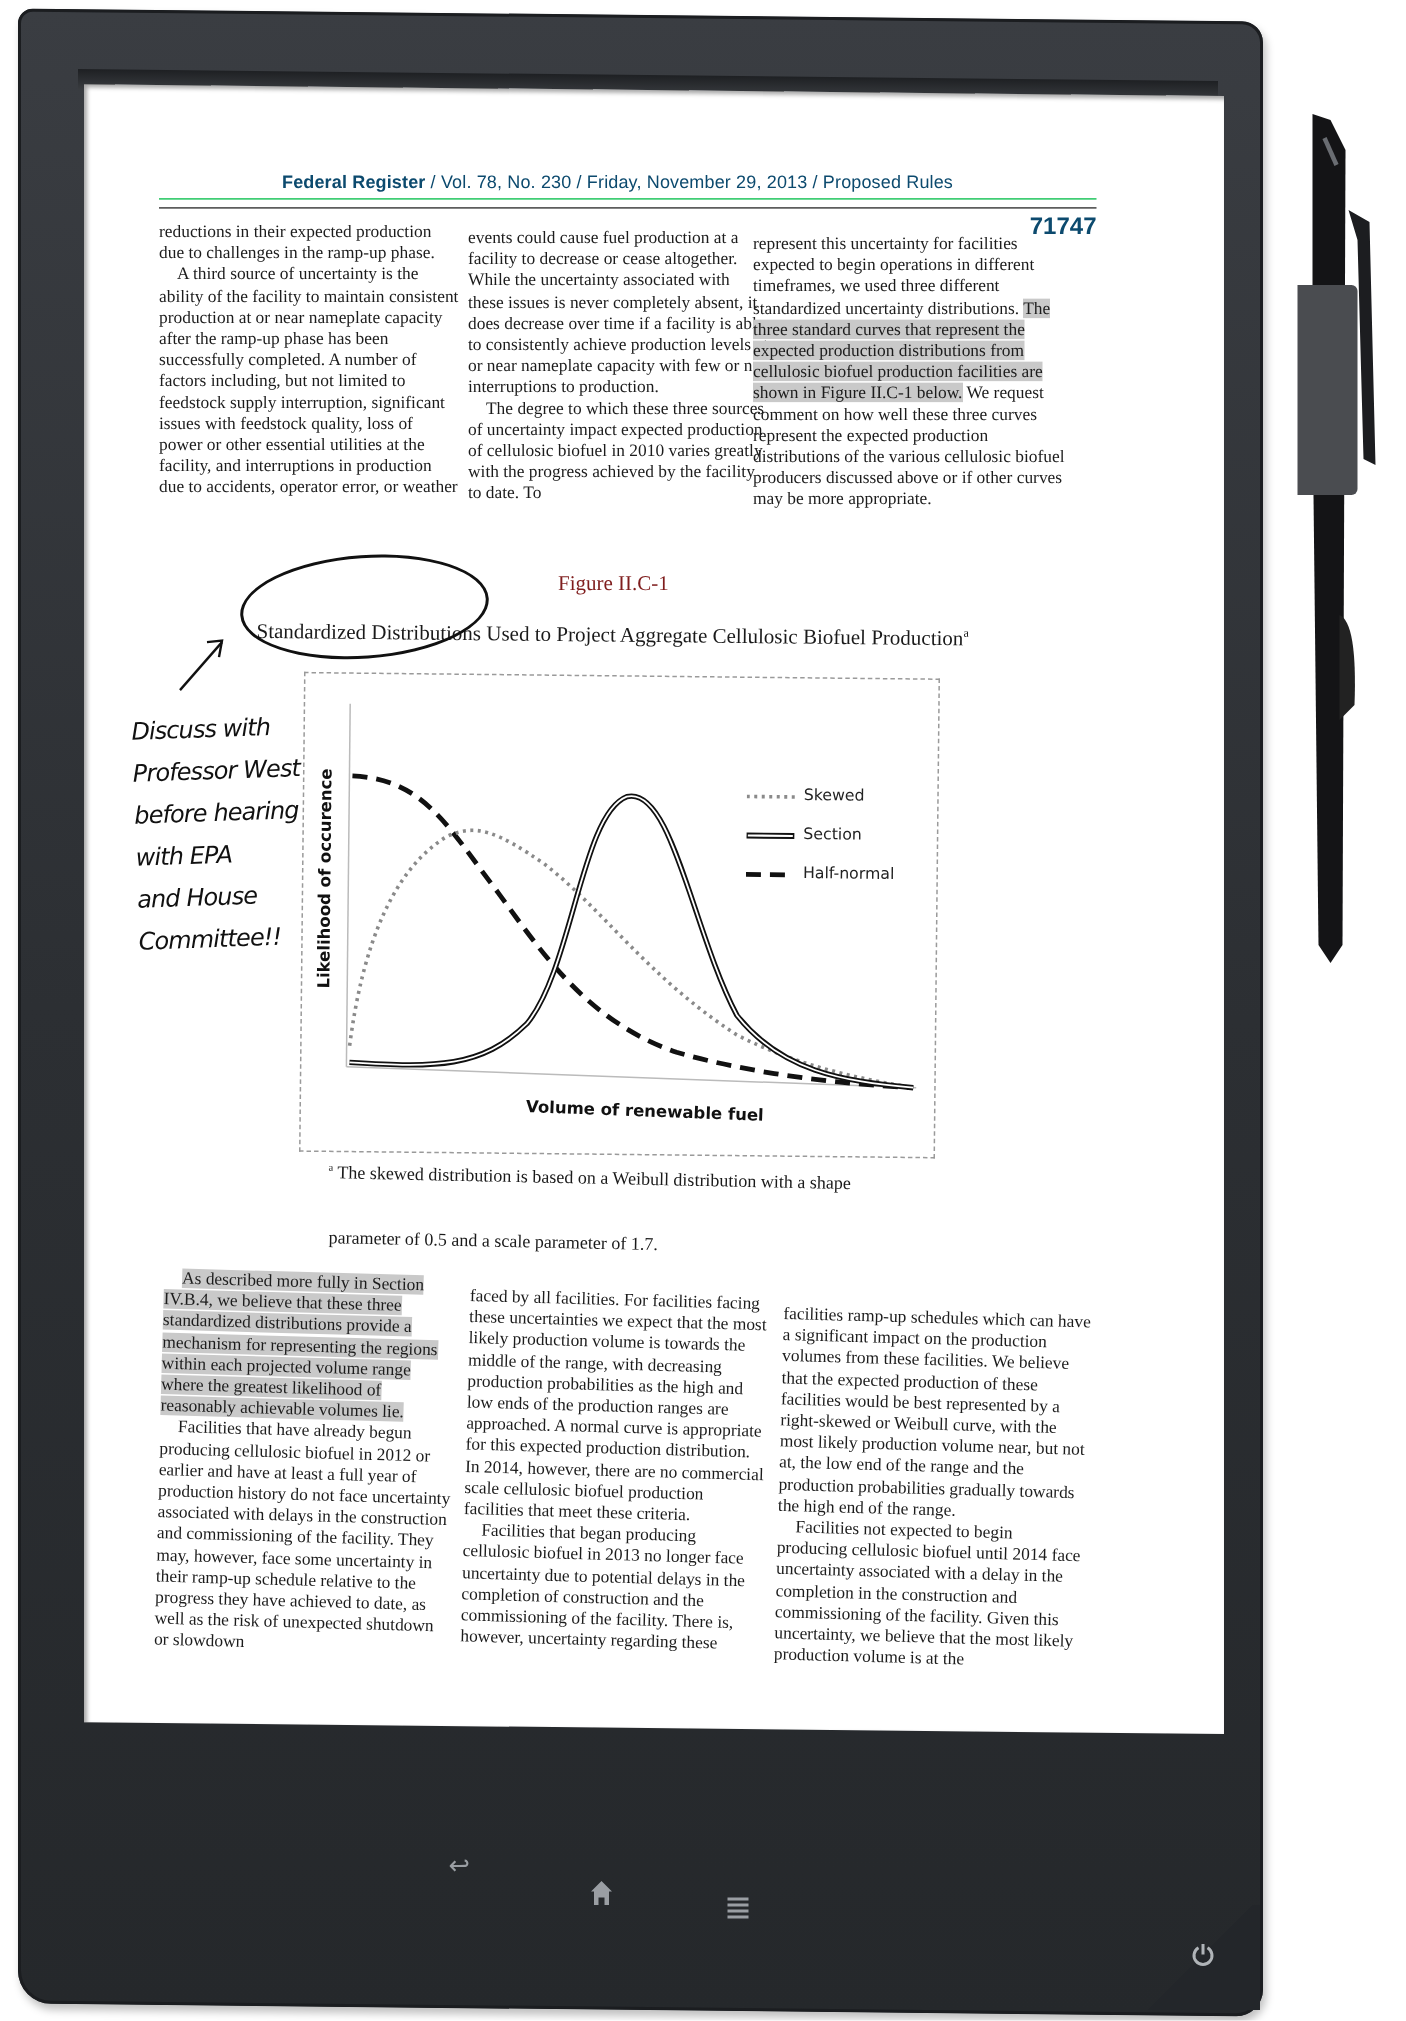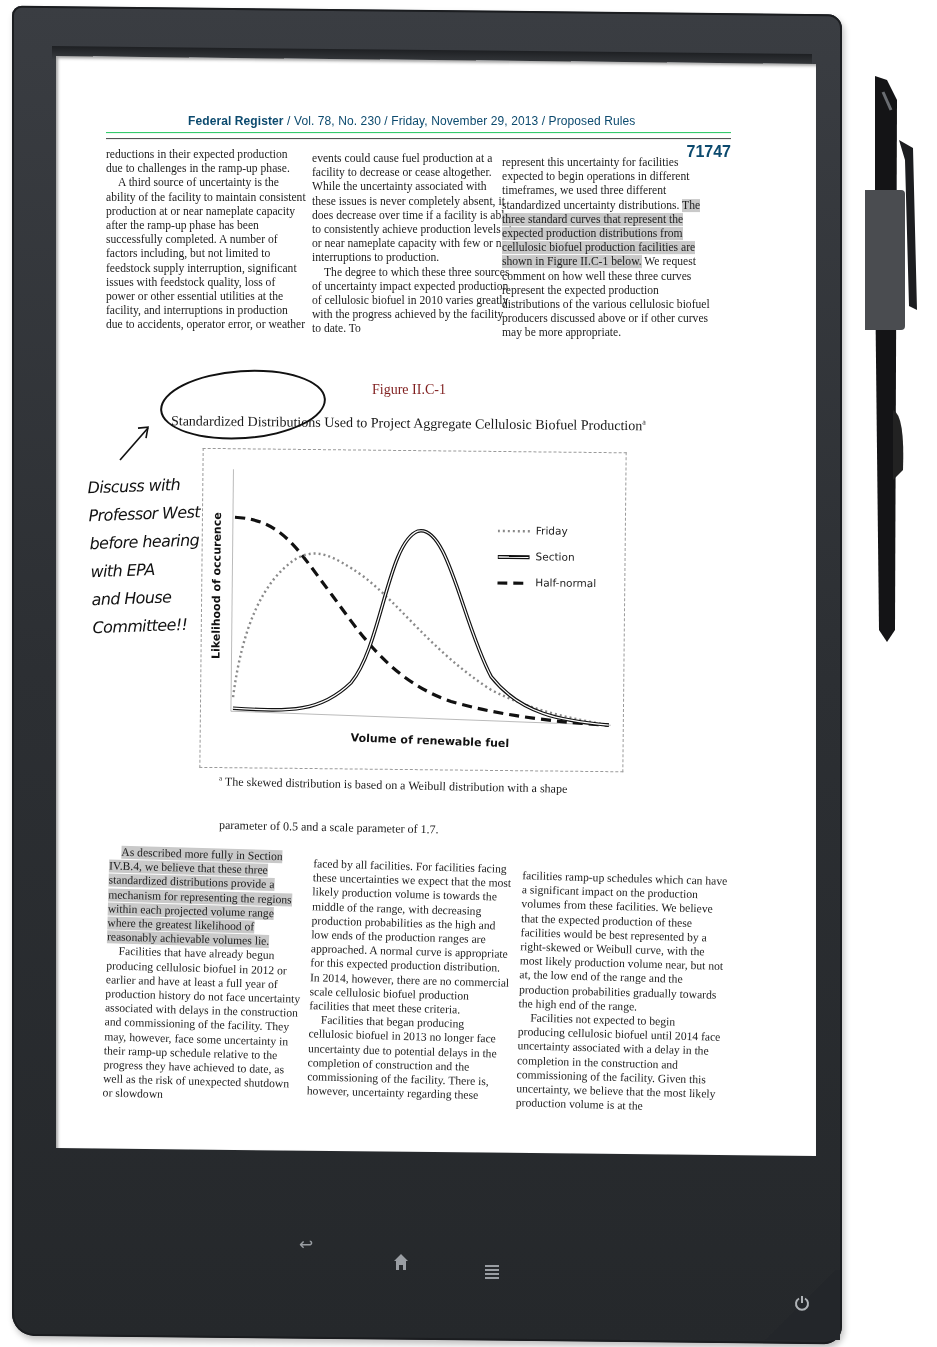--- a/index.html
+++ b/index.html
@@ -146,21 +146,21 @@
           <path d="M32 259 C90 262 120 262 150 232 C180 195 185 92 215 80 C245 72 260 170 290 225 C320 262 360 268 408 272" stroke="#111" stroke-width="3.6" fill="none"></path>
           <path d="M32 259 C90 262 120 262 150 232 C180 195 185 92 215 80 C245 72 260 170 290 225 C320 262 360 268 408 272" stroke="#fff" stroke-width="1.2" fill="none"></path>
         </svg>
         <div class="ylabel">Likelihood of occurence</div>
         <div class="xlabel">Volume of renewable fuel</div>
         <div class="legend">
           <div class="li">
             <svg class="swatch" width="34" height="10">
                 <line x1="0" y1="5" x2="32" y2="5" stroke="#8a8a8a" stroke-width="2.4" stroke-dasharray="2,3"></line>
               </svg>
-            <span class="lbl">Friday</span>
+            <span class="lbl">Skewed</span>
           </div>
           <div class="li">
             <svg class="swatch" width="34" height="10">
                 <line x1="0" y1="5" x2="32" y2="5" stroke="#111" stroke-width="4"></line>
                 <line x1="1" y1="5" x2="31" y2="5" stroke="#fff" stroke-width="1.4"></line>
               </svg>
             <span class="lbl">Section</span>
           </div>
           <div class="li">
             <svg class="swatch" width="34" height="10">

